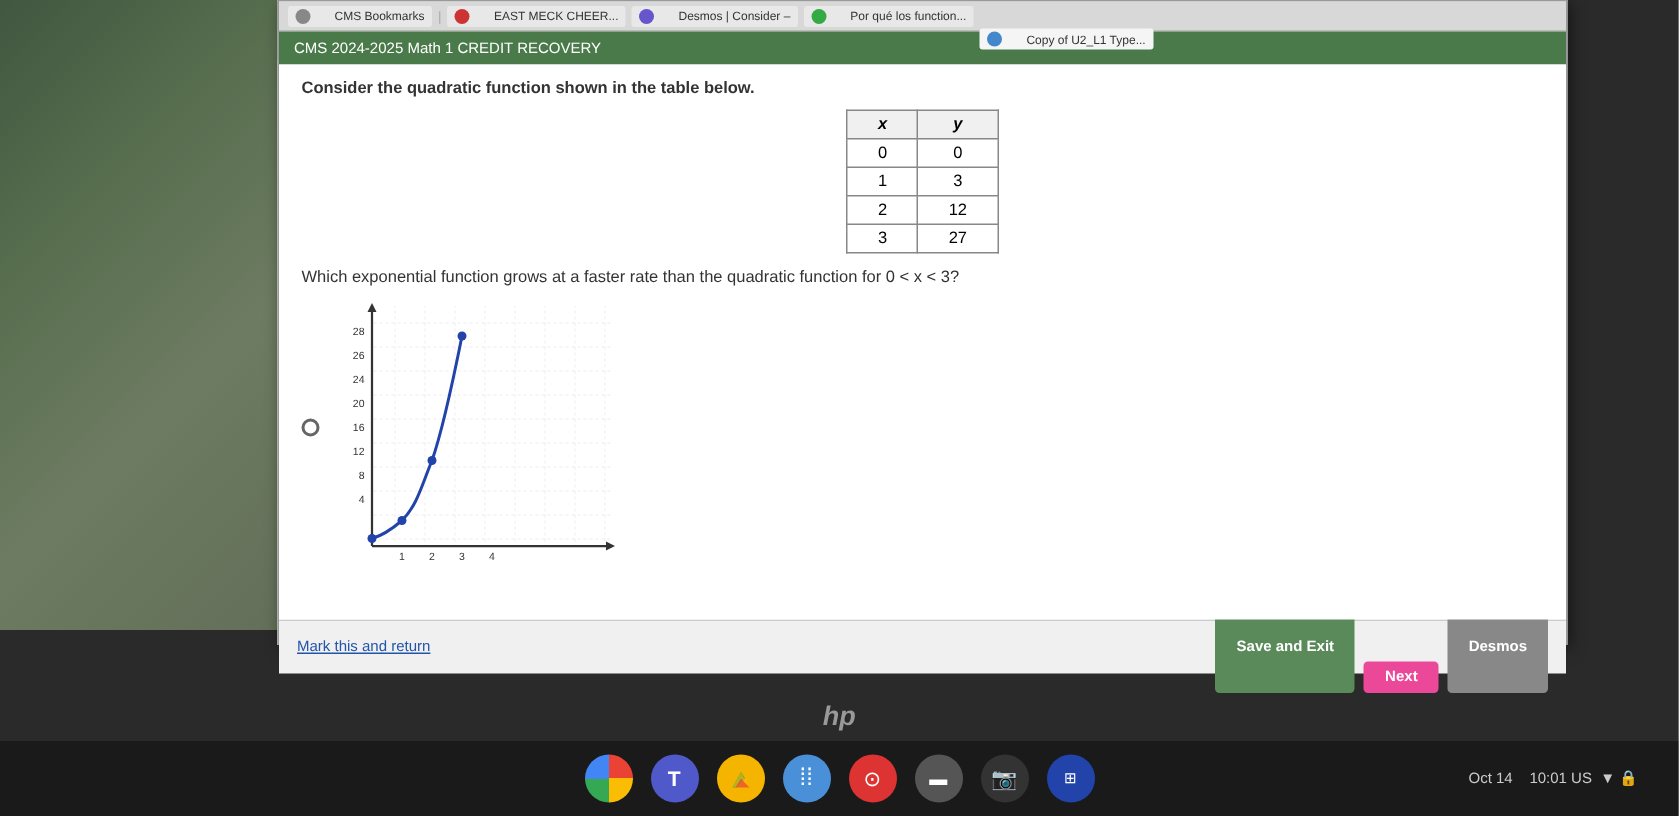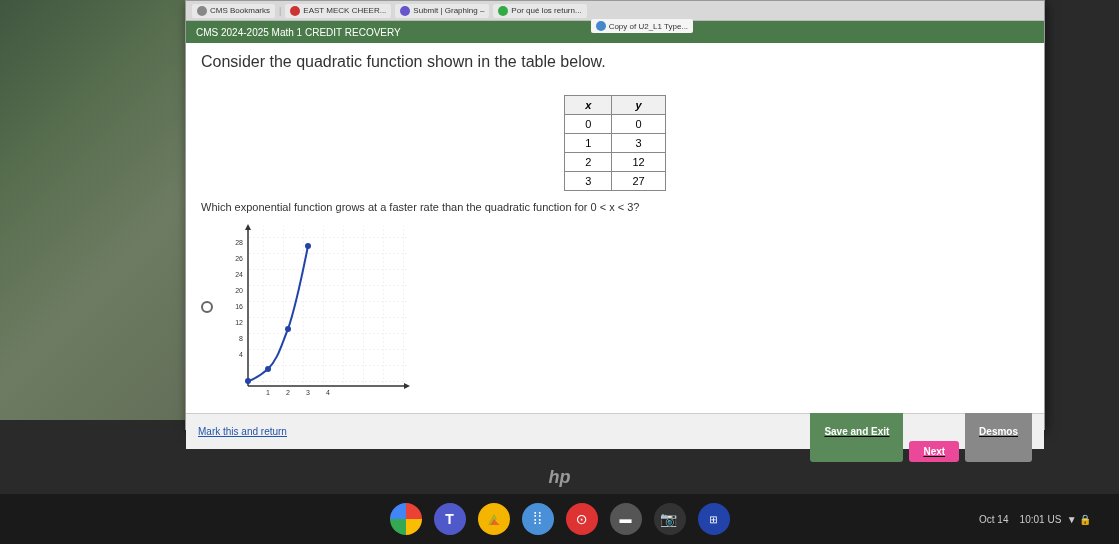--- a/index.html
+++ b/index.html
@@ -51,21 +51,21 @@
       align-items: center;
       padding: 0 6px;
       gap: 4px;
       font-size: 9px;
       color: #333;
       border-bottom: 1px solid #bbb;
     }
     .tab-item {
       display: flex;
       align-items: center;
-      gap: 3px;
+      gap: 16px;
       font-size: 8px;
       padding: 2px 5px;
       background: #e8e8e8;
       border-radius: 2px;
       cursor: pointer;
     }
     .tab-active {
       background: #f5f5f5;
       margin-top: 31px;
     }
@@ -91,24 +91,24 @@
     
     .content-area {
       background: white;
       padding: 10px 15px;
       height: 370px;
       overflow: hidden;
       position: relative;
     }
 
     .question-header {
-      font-size: 16px;
+      font-size: 11px;
       color: #333;
-      margin-bottom: 24px;
-      font-weight: normal;
+      margin-bottom: 8px;
+      font-weight: bold;
     }
 
     
     .data-table {
       border-collapse: collapse;
       margin: 0 auto 10px auto;
       font-size: 11px;
     }
     .data-table th, .data-table td {
       border: 1px solid #888;
@@ -159,21 +159,20 @@
 
     
     .action-bar {
       background: #f0f0f0;
       height: 36px;
       display: flex;
       align-items: center;
       justify-content: space-between;
       padding: 0 12px;
       border-top: 1px solid #ccc;
-      text-decoration: underline;
     }
 
     .mark-link {
       color: #2255aa;
       font-size: 10px;
       text-decoration: underline;
       cursor: pointer;
     }
 
     .action-buttons {
@@ -294,25 +293,25 @@
         <span class="tab-icon" style="background:#888;"></span>
         <span>CMS Bookmarks</span>
       </div>
       <span style="color:#aaa;">|</span>
       <div class="tab-item">
         <span class="tab-icon" style="background:#cc3333;"></span>
         <span>EAST MECK CHEER...</span>
       </div>
       <div class="tab-item">
         <span class="tab-icon" style="background:#6655cc;"></span>
-        <span>Submit | Graphing –</span>
+        <span>Desmos | Consider –</span>
       </div>
       <div class="tab-item">
         <span class="tab-icon" style="background:#33aa44;"></span>
-        <span>Por qué los return...</span>
+        <span>Por qué los function...</span>
       </div>
       <div class="tab-item tab-active">
         <span class="tab-icon" style="background:#4488cc;"></span>
         <span>Copy of U2_L1 Type...</span>
       </div>
     </div>
 
     <div class="cms-header">
       <span>CMS 2024-2025 Math 1 CREDIT RECOVERY</span>
     </div>

